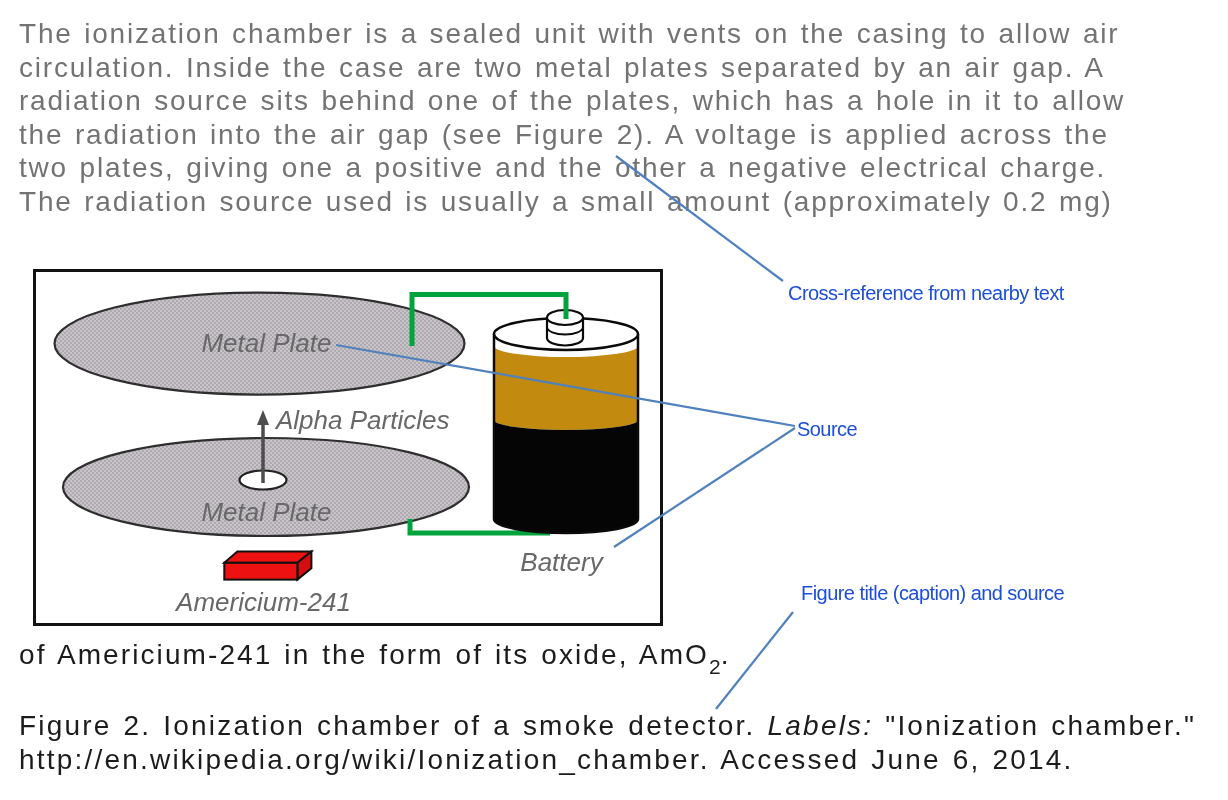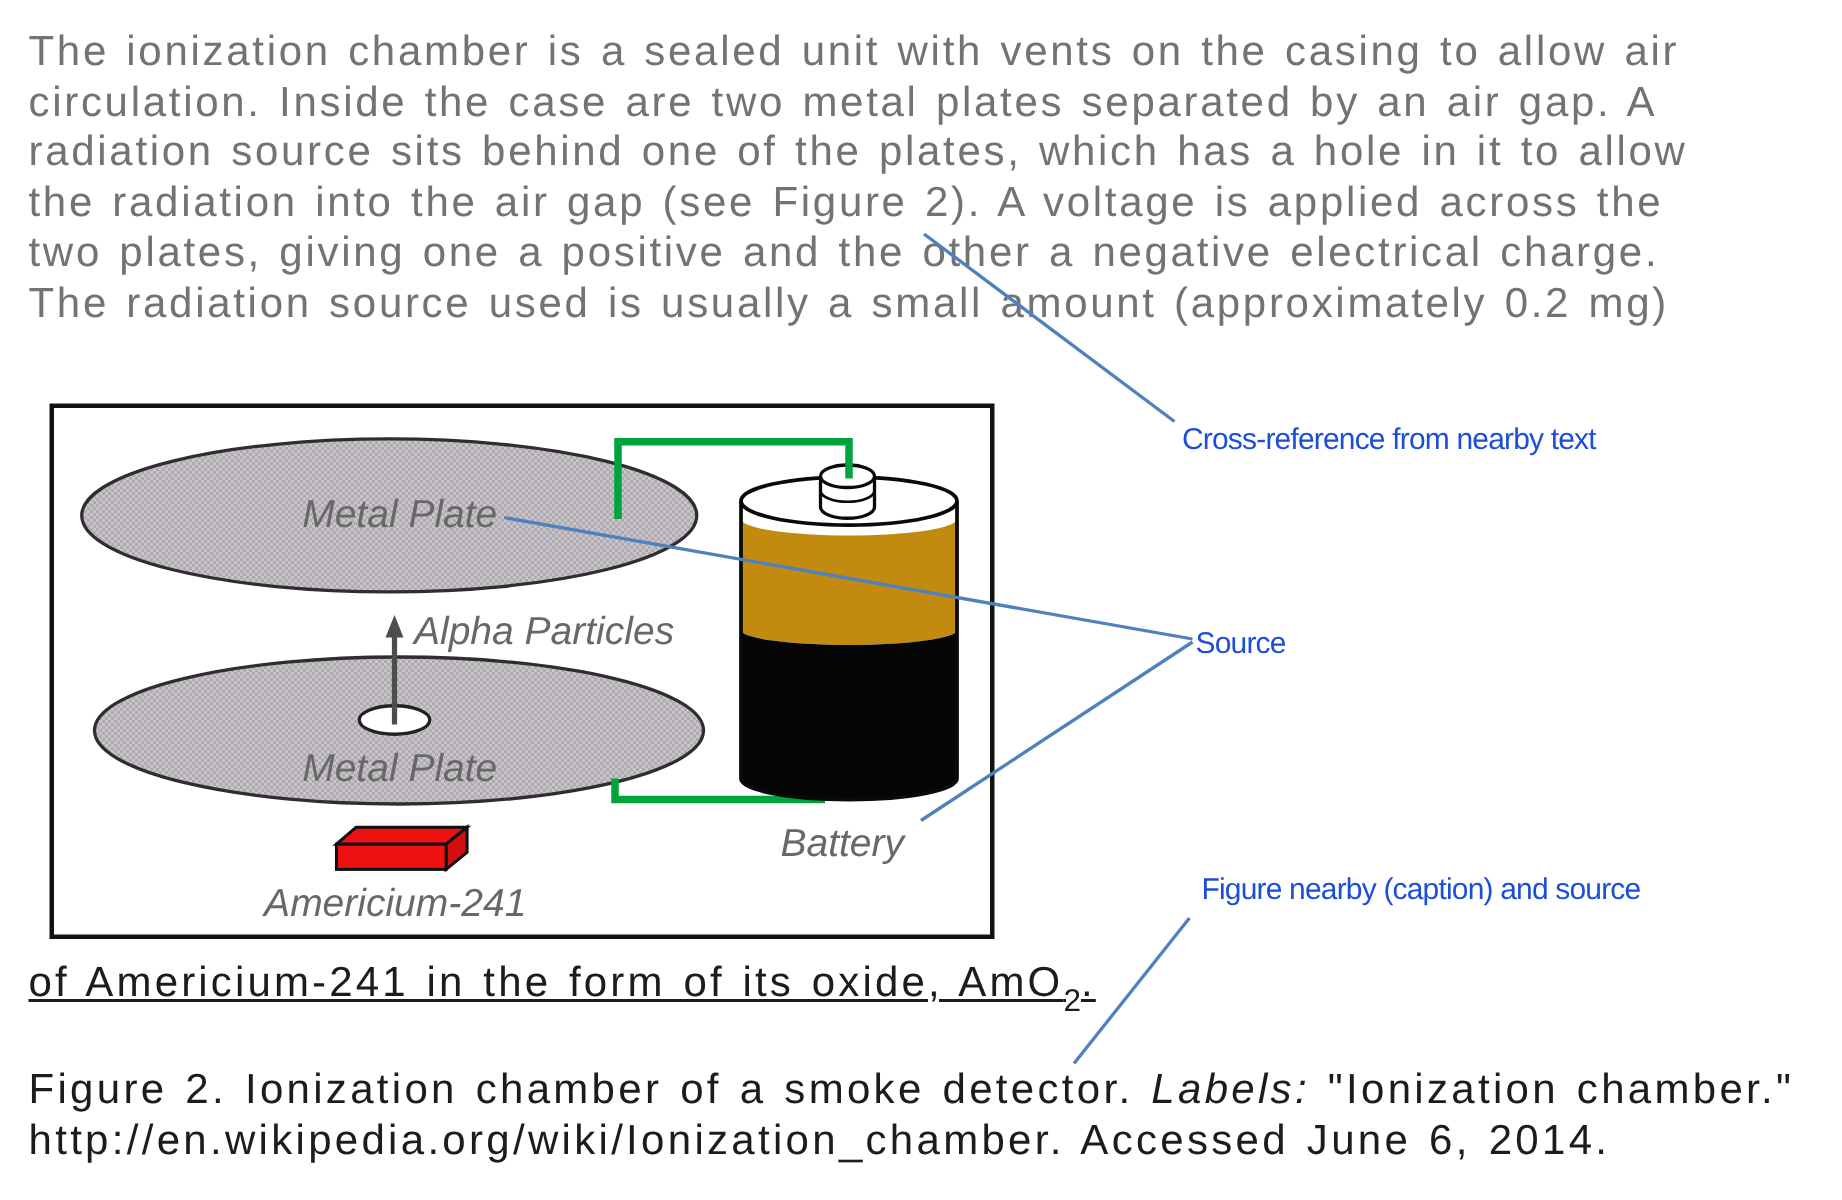--- a/index.html
+++ b/index.html
@@ -65,16 +65,16 @@
 
 <svg style="position:absolute;left:0;top:0;pointer-events:none" width="1228" height="800" viewBox="0 0 1228 800">
   <line x1="616" y1="156" x2="783" y2="281" stroke="#4f81bd" stroke-width="2.2"></line>
   <line x1="336" y1="345" x2="795" y2="426" stroke="#4f81bd" stroke-width="2.2"></line>
   <line x1="614" y1="547" x2="795" y2="428" stroke="#4f81bd" stroke-width="2.2"></line>
   <line x1="793" y1="612" x2="716" y2="709" stroke="#4f81bd" stroke-width="2.2"></line>
 </svg>
 
 <div class="blue" style="left:788px;top:276px;">Cross-reference from nearby text</div>
 <div class="blue" style="left:797px;top:412px;">Source</div>
-<div class="blue" style="left:801px;top:576px;">Figure nearby (caption) and source</div>
+<div class="blue" style="left:801px;top:576px;">Figure title (caption) and source</div>
 
-<div class="btext" style="top:638px;letter-spacing:2.1px;text-decoration:underline;">of Americium-241 in the form of its oxide, AmO<span style="font-size:21px;vertical-align:-10px;letter-spacing:0">2</span>.</div>
+<div class="btext" style="top:638px;letter-spacing:2.1px;">of Americium-241 in the form of its oxide, AmO<span style="font-size:21px;vertical-align:-10px;letter-spacing:0">2</span>.</div>
 <div class="btext" style="top:709px;">Figure 2. Ionization chamber of a smoke detector. <i>Labels:</i> "Ionization chamber."<br>http://en.wikipedia.org/wiki/Ionization_chamber. Accessed June 6, 2014.</div>
 
 </body></html>

